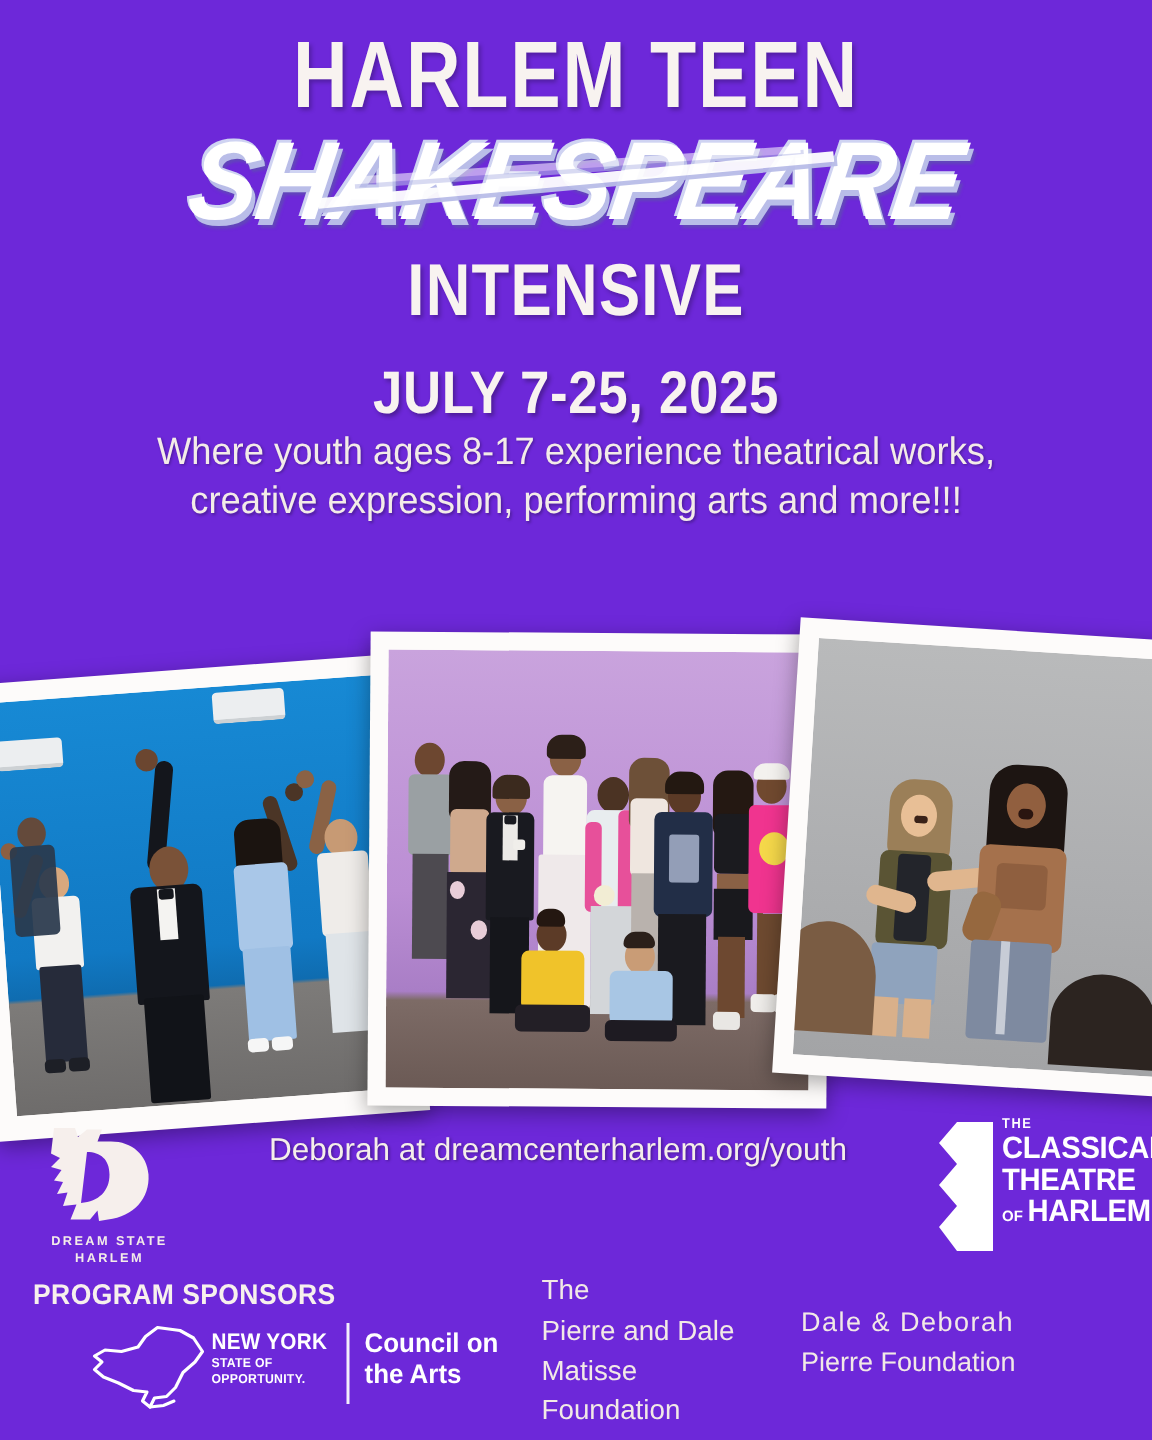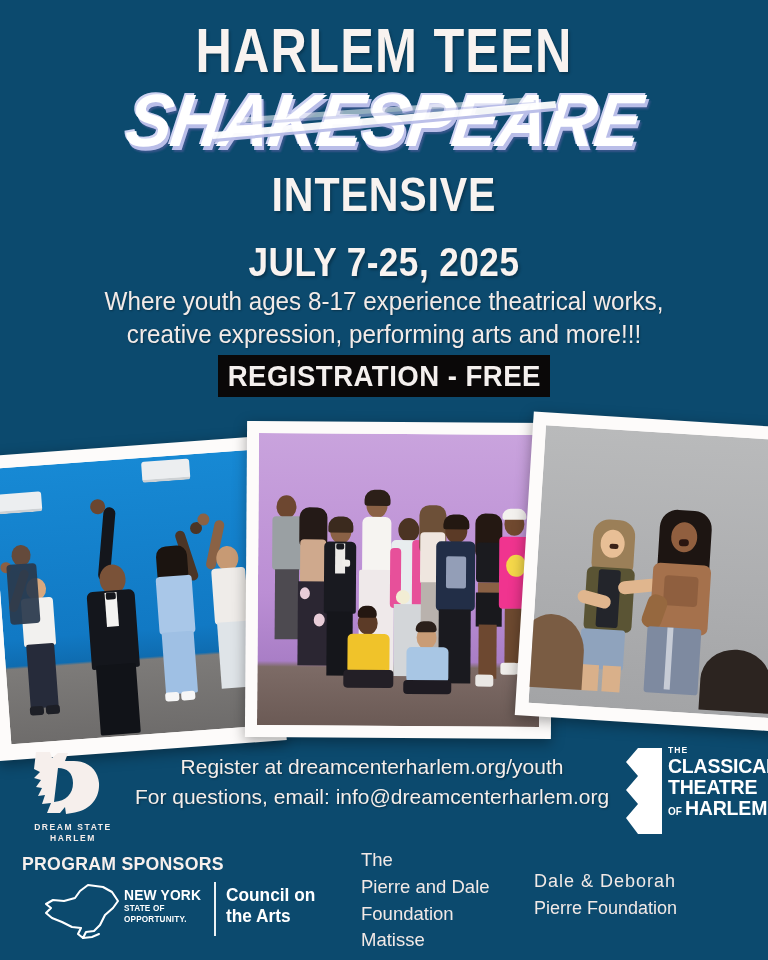--- a/index.html
+++ b/index.html
@@ -2,21 +2,21 @@
 <html><head>
 <meta charset="utf-8">
 <style>
   html,body{margin:0;padding:0;}
   body{
     width:768px;height:960px;overflow:hidden;
     background:#9e1419;
     font-family:"Liberation Sans", sans-serif;
     position:relative;
   }
-  .poster{position:absolute;inset:0;width:768px;height:960px;background:#0c4a6e;overflow:hidden;}
+  .poster{position:absolute;inset:0;width:768px;height:960px;background:#6d28d9;overflow:hidden;}
 
   
   .hdr{position:absolute;left:0;right:0;top:20px;text-align:center;}
   .t-harlem{
     font-size:63px;line-height:0.98;font-weight:700;
     letter-spacing:1.5px;color:#f8f3f0;
     transform:scaleX(0.80);transform-origin:center;
     white-space:nowrap;
     text-shadow:2px 2px 3px rgba(0,0,0,.25);
   }
@@ -121,21 +121,21 @@
   .cth-big{font-size:20.5px;font-weight:700;letter-spacing:-0.2px;line-height:1.03;transform:scaleX(.95);transform-origin:left;white-space:nowrap;}
   .cth-of-row{display:flex;align-items:baseline;gap:3px;}
   .cth-of{font-size:10px;font-weight:700;}
 
   
   .spon-title{
     position:absolute;left:22px;top:853px;
     color:#f7f0ed;font-size:19px;font-weight:700;letter-spacing:0.3px;
     transform:scaleX(.93);transform-origin:left;
   }
-  .nysca{position:absolute;left:42px;top:880px;width:262px;height:62px;}
+  .nysca{position:absolute;left:59px;top:880px;width:262px;height:62px;}
   .ny-map{position:absolute;left:0;top:2px;width:80px;height:58px;}
   .ny-txt{position:absolute;left:82px;top:6px;color:#ffffff;}
   .ny-ny{font-size:15px;font-weight:700;letter-spacing:0.2px;transform:scaleX(.92);transform-origin:left;white-space:nowrap;}
   .ny-sub{font-size:8.6px;font-weight:700;letter-spacing:0.2px;line-height:1.32;transform:scaleX(.95);transform-origin:left;}
   .ny-div{position:absolute;left:172px;top:2px;width:2px;height:54px;background:#ffffff;opacity:.92;}
   .ny-coa{position:absolute;left:184px;top:5px;color:#ffffff;font-size:18px;font-weight:700;line-height:1.14;white-space:nowrap;transform:scaleX(.96);transform-origin:left;}
 
   .spon2{position:absolute;left:361px;top:847px;color:#f2e9e6;font-size:18.5px;line-height:1.45;}
   .spon3{position:absolute;left:534px;top:868px;color:#f2e9e6;font-size:18px;line-height:1.52;}
   .spon3 .wide{letter-spacing:1px;}
@@ -152,23 +152,20 @@
       <div class="t-shake-slash2"></div>
       <div class="t-shake-slash"></div>
     </div>
     <div class="t-intensive">INTENSIVE</div>
   </div>
 
   <div class="t-date">JULY 7-25, 2025</div>
   <div class="t-blurb">
     <div>Where youth ages 8-17 experience theatrical works,</div>
     <div>creative expression, performing arts and more!!!</div>
-  </div>
-  <div class="reg-banner">
-    <span>REGISTRATION - FREE</span>
   </div>
 
   <div class="photos">
 
     <div class="frame ph1">
       <div class="inner">
         <div class="scene1">
           <div class="ac" style="left:4px;top:26px;width:44px;height:17px;"></div>
           <div class="ac" style="left:150px;top:4px;width:48px;height:18px;"></div>
 
@@ -348,22 +345,21 @@
           </div>
 
           <div style="position:absolute;left:-14px;top:188px;width:66px;height:74px;background:#7a5c43;border-radius:50% 50% 0 0;"></div>
           <div style="position:absolute;left:170px;top:212px;width:70px;height:62px;background:#2c2420;border-radius:50% 50% 0 0;"></div>
         </div>
       </div>
     </div>
   </div>
 
   <div class="contact">
-    <div>Register at dreamcenterharlem.org/youth</div>
-    <div>For questions, email: info@dreamcenterharlem.org</div>
+    <div>Deborah at dreamcenterharlem.org/youth</div>
   </div>
 
   <div class="dch">
     <svg class="dch-mark" viewBox="0 0 92 72">
       <path fill="#f6efec" d="M14 4 h14 l2 6 l6 -5 h10 l-3 8 h9 c14 0 24 9 25 22 c1 16 -10 28 -27 30 l-6 1 l-1 -7 l-5 6 h-13 l4 -10 l-9 1 l3 -9 l-7 1 l4 -8 l-6 -1 l5 -7 l-7 -2 l6 -6 l-6 -3 z
       M36 20 l-4 34 c12 -1 19 -8 19 -19 c0 -10 -6 -15 -15 -15 z"></path>
     </svg>
     <div class="dch-txt">
       <div>DREAM STATE</div>
       <div>HARLEM</div>
@@ -400,22 +396,22 @@
     <div class="ny-div"></div>
     <div class="ny-coa">
       <div>Council on</div>
       <div>the Arts</div>
     </div>
   </div>
 
   <div class="spon2">
     <div>The</div>
     <div>Pierre and Dale</div>
+    <div>Matisse</div>
     <div>Foundation</div>
-    <div>Matisse</div>
   </div>
 
   <div class="spon3">
     <div class="wide">Dale  &amp;  Deborah</div>
     <div>Pierre Foundation</div>
   </div>
 
 </div>
 
 </body></html>

